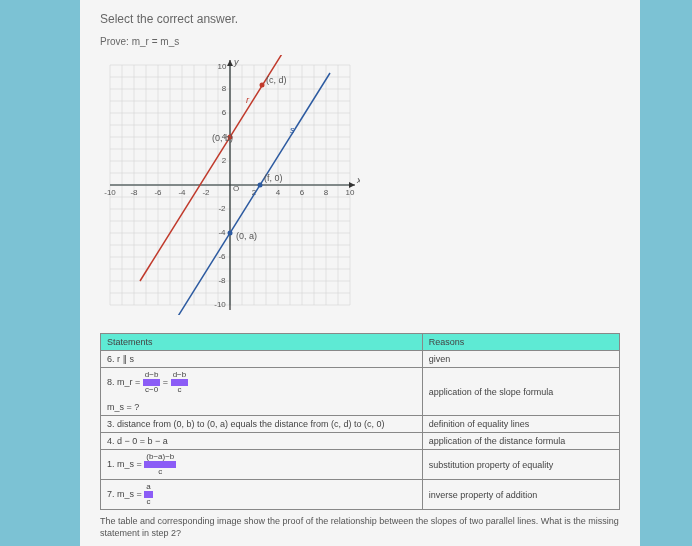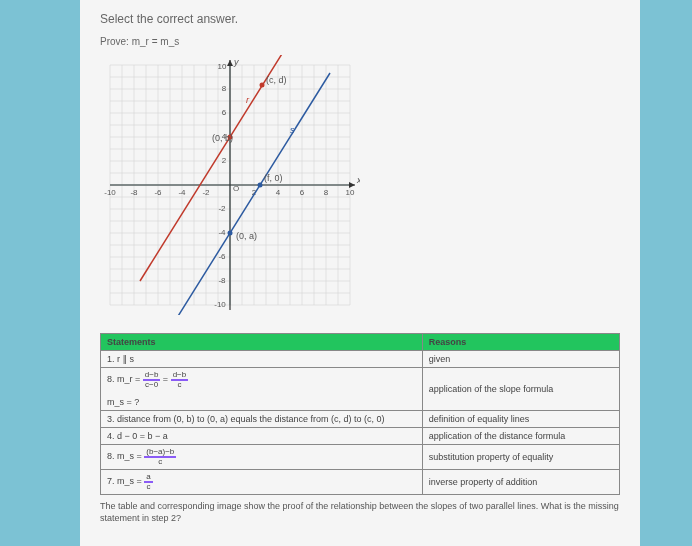--- a/index.html
+++ b/index.html
@@ -26,24 +26,24 @@
     width: 100%;
     font-size: 9px;
     color: #444;
   }
   table.proof th, table.proof td {
     border: 1px solid #888;
     padding: 3px 6px;
     text-align: left;
     vertical-align: middle;
   }
-  table.proof th { font-weight: bold; background:#22c55e; }
+  table.proof th { font-weight: normal; background:#5eead4; }
   .question { font-size: 9px; color:#555; margin: 6px 0 10px 0; line-height:1.3; }
   .frac { display:inline-block; text-align:center; vertical-align:middle; font-size:8px; line-height:1;}
-  .frac .num { display:block; border-bottom:2px solid #8b5cf6; padding:0 2px;}
+  .frac .num { display:block; border-bottom:7px solid #8b5cf6; padding:0 2px;}
   .frac .den { display:block; padding:0 2px;}
 </style>
 </head>
 <body>
 
 <div class="page">
 
   <div class="instr">Select the correct answer.</div>
   <div class="prove">Prove: m_r = m_s</div>
 
@@ -151,21 +151,21 @@
     </svg>
   </div>
 
   <table class="proof">
     <tbody>
         <tr>
       <th style="width:62%">Statements</th>
       <th>Reasons</th>
     </tr>
     <tr>
-      <td>1. r ∥ s</td>
+      <td>6. r ∥ s</td>
       <td>given</td>
     </tr>
     <tr>
       <td>
         <span>8. m_r = </span>
         <span class="frac"><span class="num">d−b</span><span class="den">c−0</span></span>
         <span> = </span>
         <span class="frac"><span class="num">d−b</span><span class="den">c</span></span>
         <div style="margin-top:8px">m_s = ?</div>
       </td>
@@ -174,21 +174,21 @@
     <tr>
       <td>3. distance from (0, b) to (0, a) equals the distance from (c, d) to (c, 0)</td>
       <td>definition of equality lines</td>
     </tr>
     <tr>
       <td>4. d − 0 = b − a</td>
       <td>application of the distance formula</td>
     </tr>
     <tr>
       <td>
-        <span>8. m_s = </span>
+        <span>1. m_s = </span>
         <span class="frac"><span class="num">(b−a)−b</span><span class="den">c</span></span>
       </td>
       <td>substitution property of equality</td>
     </tr>
     <tr>
       <td>
         <span>7. m_s = </span>
         <span class="frac"><span class="num">a</span><span class="den">c</span></span>
       </td>
       <td>inverse property of addition</td>

